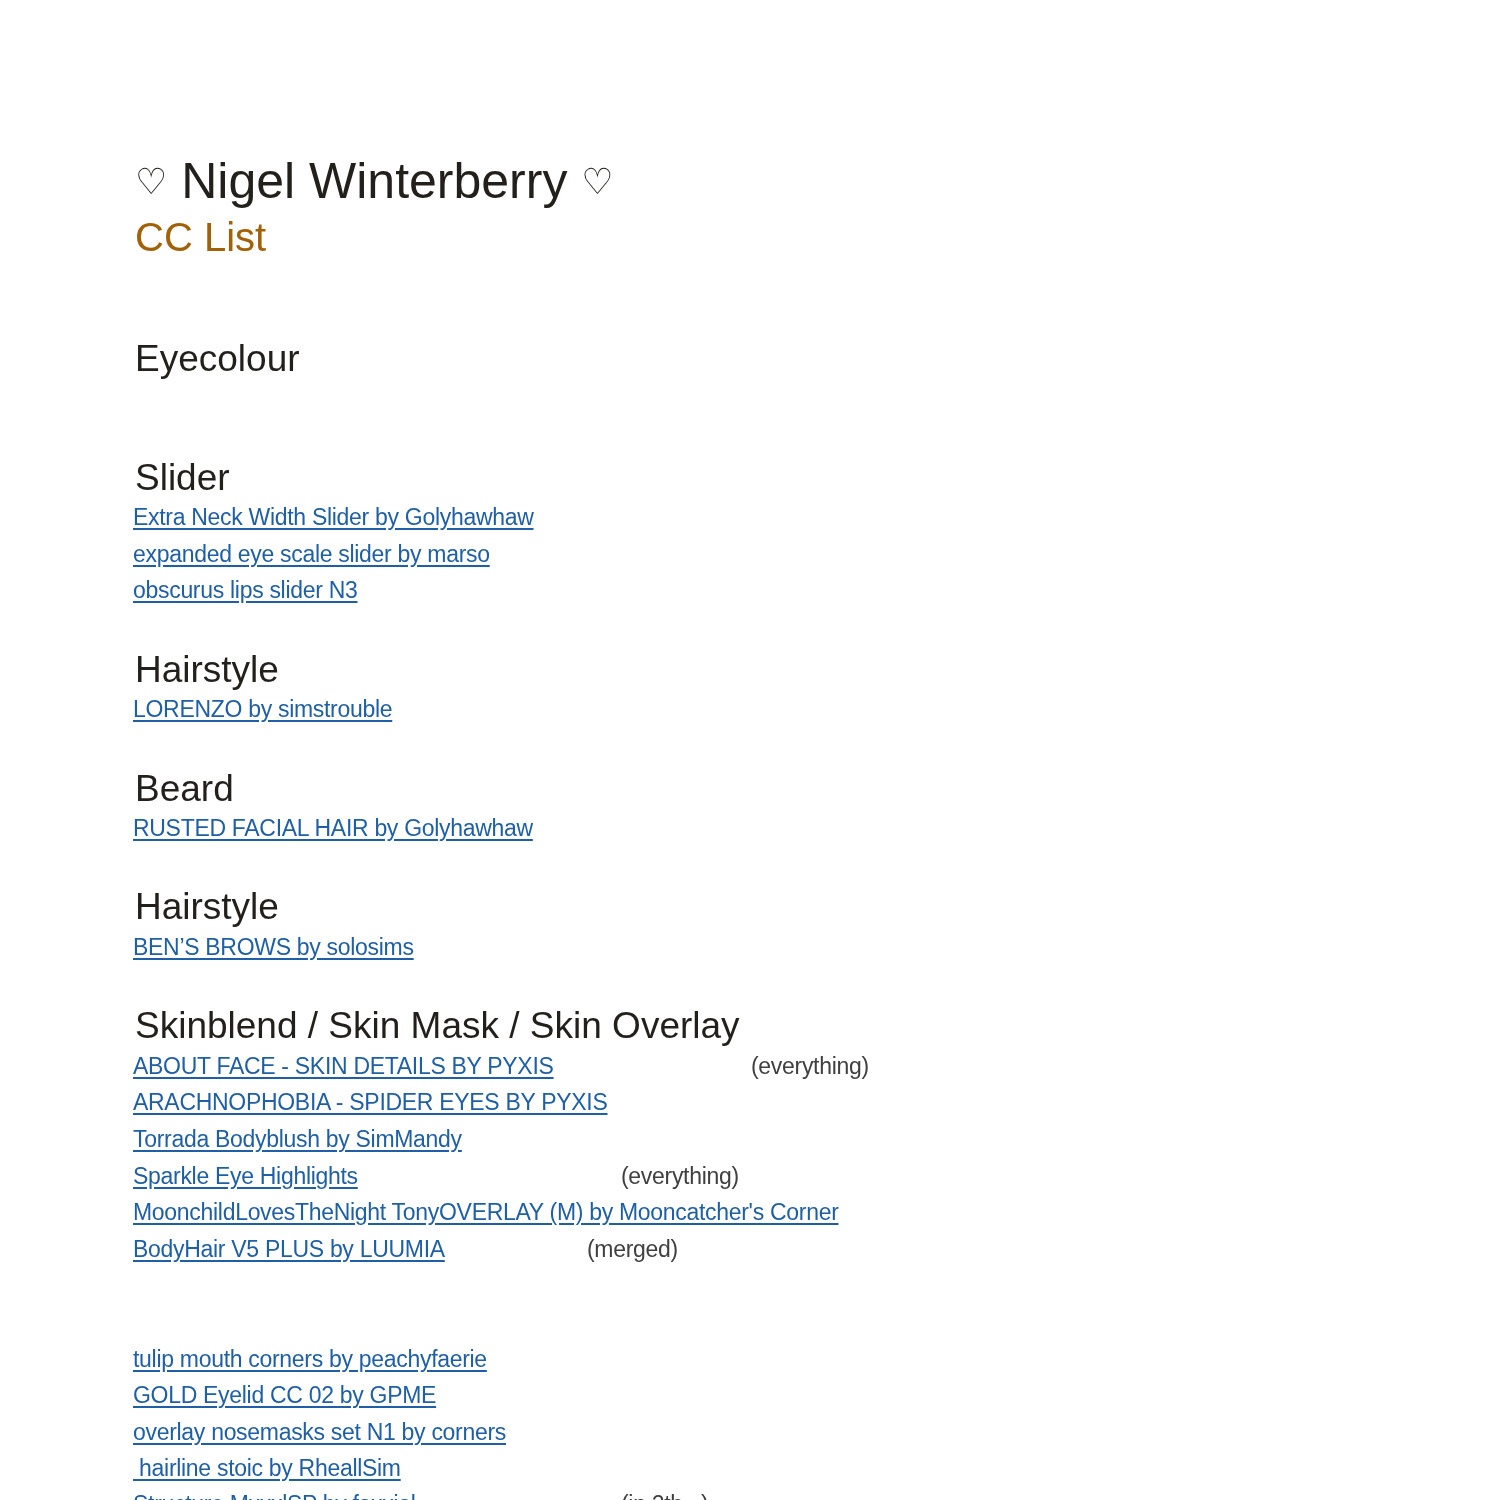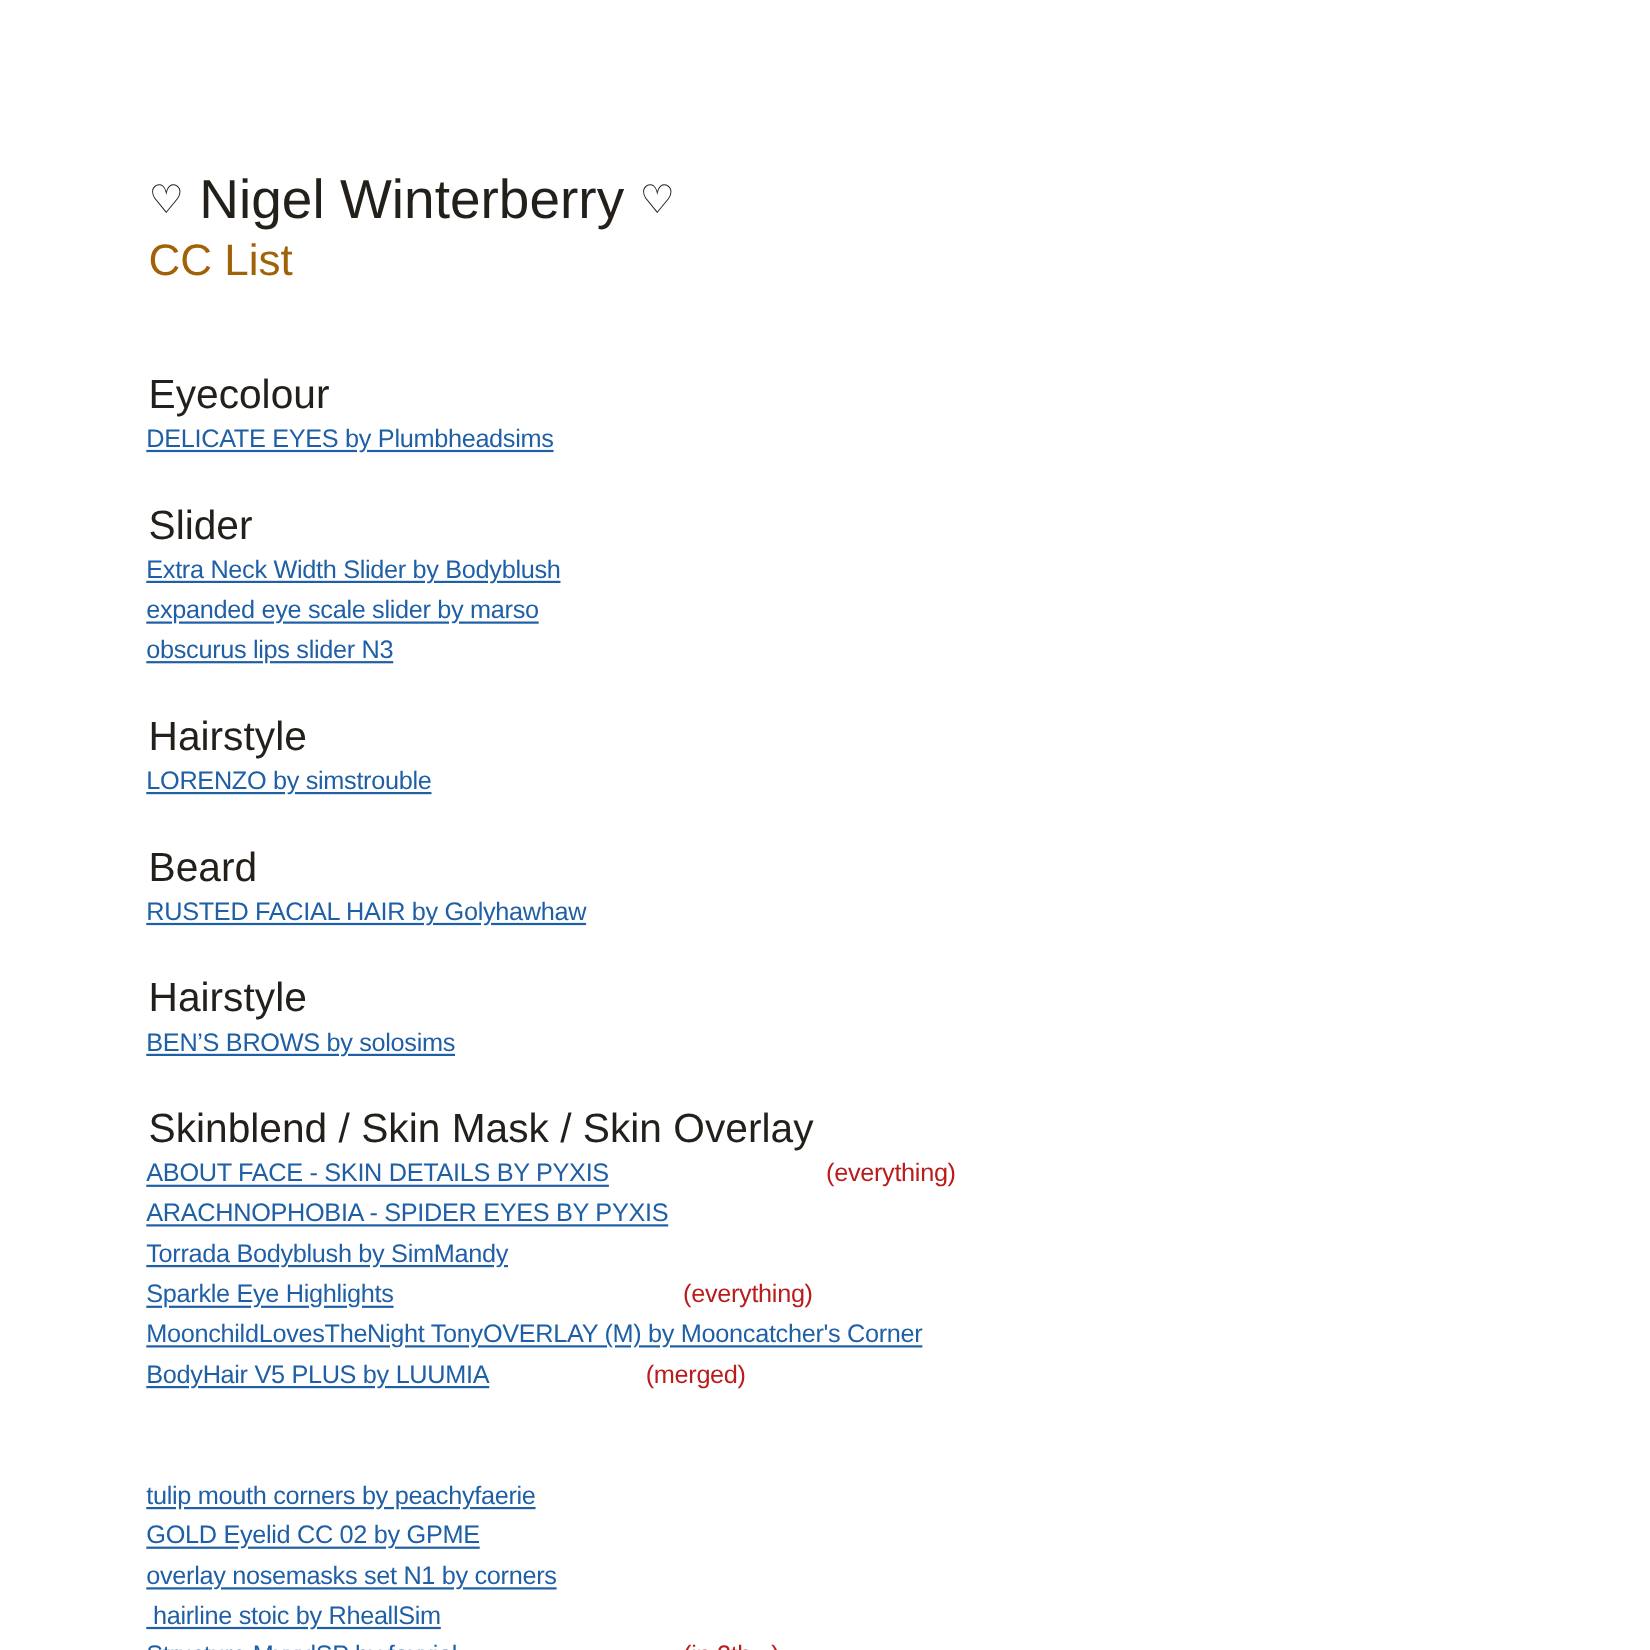--- a/index.html
+++ b/index.html
@@ -22,40 +22,39 @@
       white-space: nowrap;
     }
     .link {
       position: absolute; left: 133px;
       font-family: "Liberation Sans", sans-serif; font-size: 23px; color: #1f5fa6;
       text-decoration: underline; text-underline-offset: 3px; white-space: nowrap; line-height: 28px;
       letter-spacing: -0.3px; cursor: pointer;
     }
     .note {
       position: absolute;
-      font-family: "Liberation Sans", sans-serif; font-size: 23px; color: #b91c1c;
+      font-family: "Liberation Sans", sans-serif; font-size: 23px; color: #404040;
       white-space: nowrap; line-height: 28px; letter-spacing: -0.3px;
     }
   </style>
 </head>
 <body>
 
 <div class="page">
   <div class="title">
     <span class="heart">♡</span>
     <span>Nigel Winterberry</span>
     <span class="heart">♡</span>
   </div>
   <div class="subtitle">CC List</div>
 
   <div class="heading" style="top:338px">Eyecolour</div>
-  <a class="link" style="top:384px">DELICATE EYES by Plumbheadsims</a>
 
   <div class="heading" style="top:457px">Slider</div>
-  <a class="link" style="top:503px">Extra Neck Width Slider by Bodyblush</a>
+  <a class="link" style="top:503px">Extra Neck Width Slider by Golyhawhaw</a>
   <a class="link" style="top:540px">expanded eye scale slider by marso</a>
   <a class="link" style="top:576px">obscurus lips slider N3</a>
 
   <div class="heading" style="top:649px">Hairstyle</div>
   <a class="link" style="top:695px">LORENZO by simstrouble</a>
 
   <div class="heading" style="top:768px">Beard</div>
   <a class="link" style="top:814px">RUSTED FACIAL HAIR by Golyhawhaw</a>
 
   <div class="heading" style="top:886px">Hairstyle</div>

